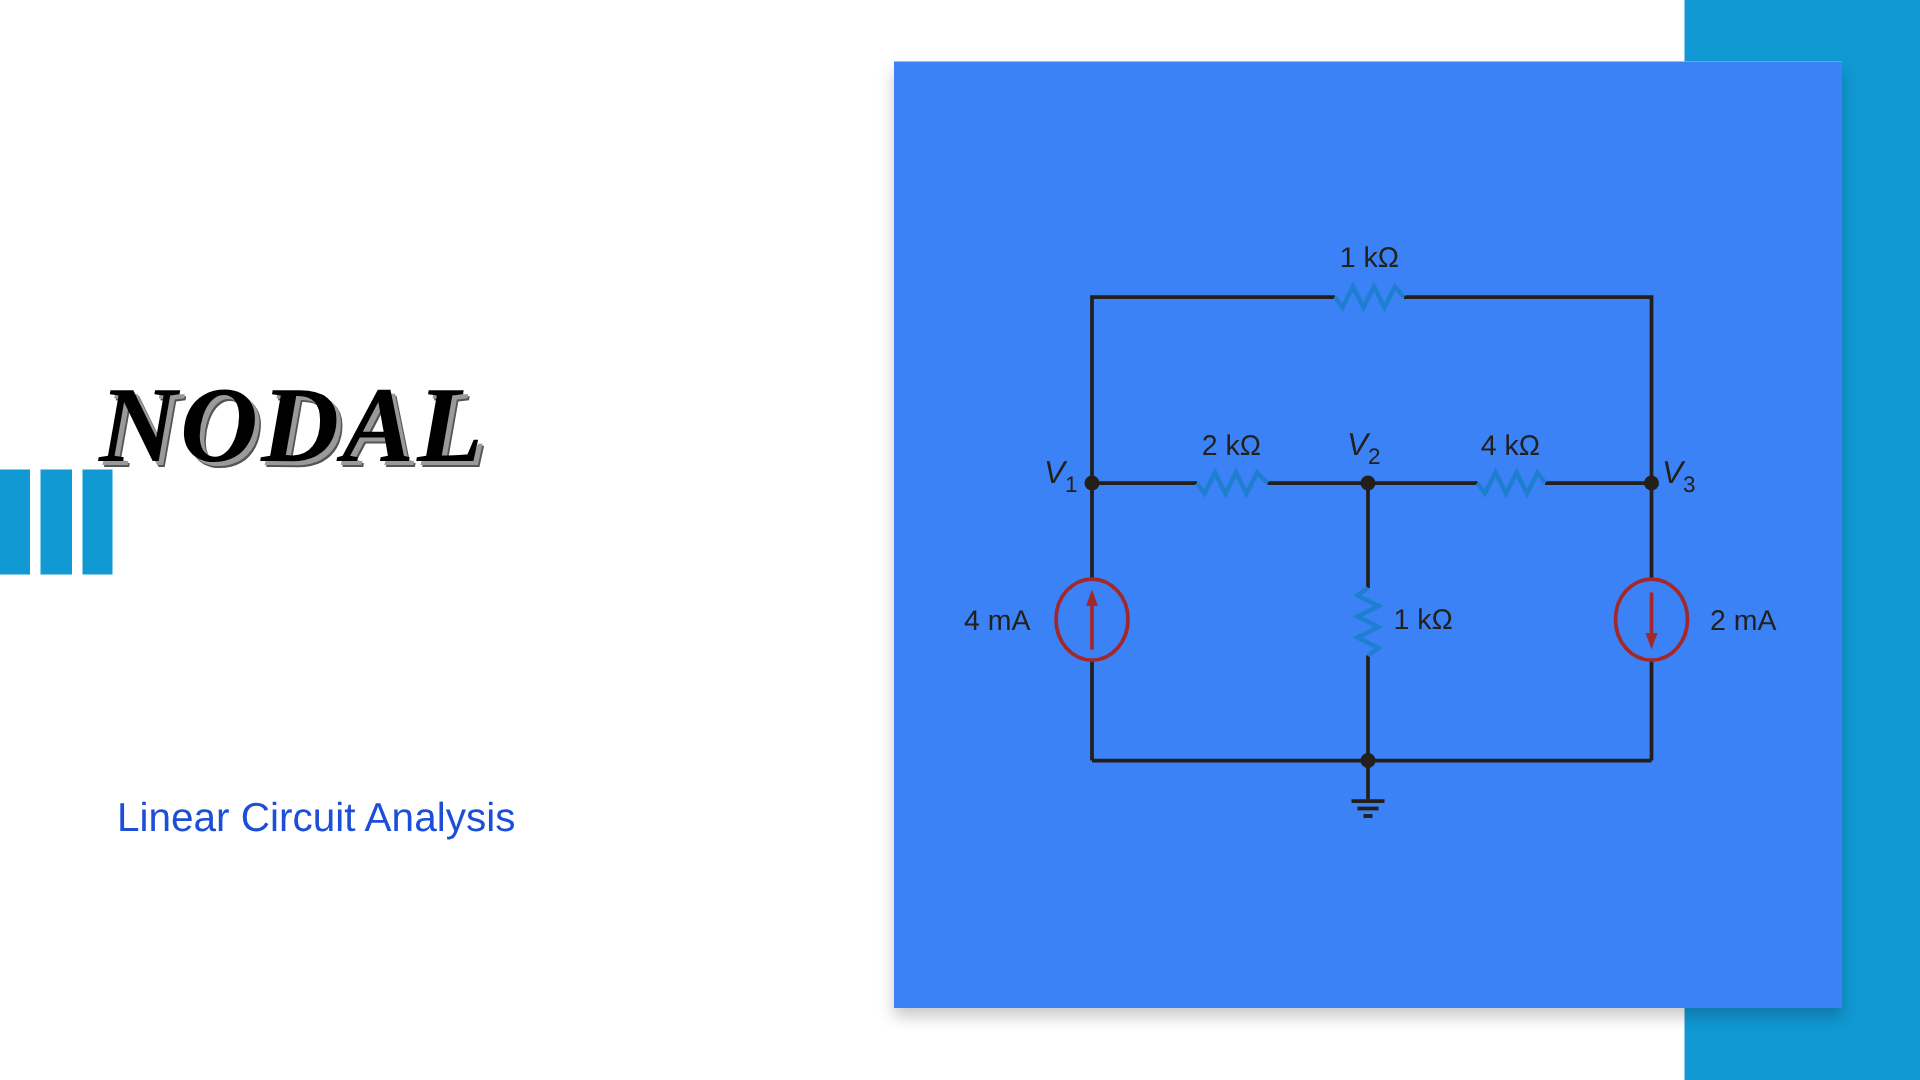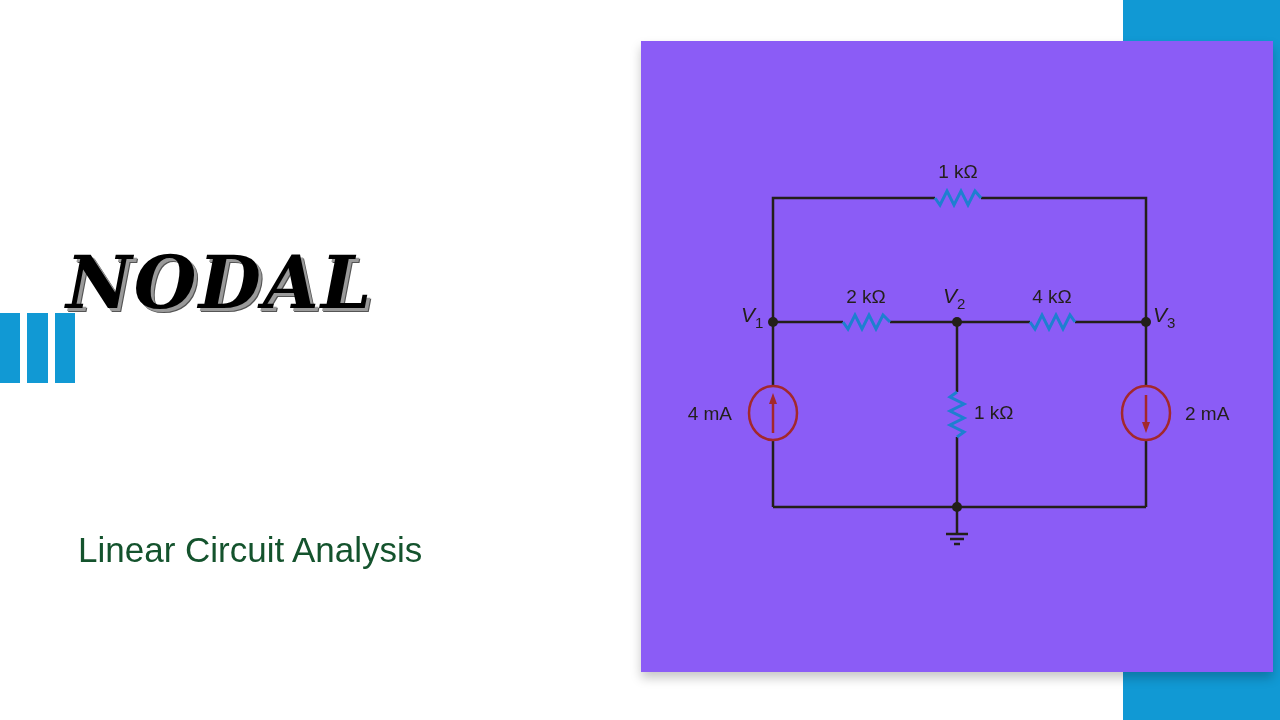--- a/index.html
+++ b/index.html
@@ -1,25 +1,25 @@
 <!DOCTYPE html>
 <html><head>
 <meta charset="utf-8">
 <style>
   html,body{margin:0;padding:0;}
   body{width:1280px;height:720px;position:relative;overflow:hidden;background:#ffffff;font-family:"Liberation Sans",sans-serif;}
   .accent-top{position:absolute;left:1123px;top:0;width:157px;height:41px;background:#1199d4;}
   .accent-right{position:absolute;left:1228px;top:0;width:52px;height:720px;background:#1199d4;}
   .accent-bottom{position:absolute;left:1123px;top:672px;width:157px;height:48px;background:#1199d4;}
-  .card{position:absolute;left:596px;top:41px;width:632px;height:631px;background:#8b5cf6;box-shadow:0 6px 10px rgba(0,0,0,0.22);margin-left:45px;}
+  .card{position:absolute;left:596px;top:41px;width:632px;height:631px;background:#3b82f6;box-shadow:0 6px 10px rgba(0,0,0,0.22);}
   .bars{position:absolute;left:0;top:313px;height:70px;width:75px;}
   .bar{position:absolute;top:0;height:70px;background:#1199d4;}
   .title{position:absolute;left:66px;top:238px;font-family:"DejaVu Serif",serif;font-style:italic;font-weight:bold;font-size:72px;line-height:90px;color:#000;letter-spacing:2px;text-shadow:3px 3px 0 #9a9a9a,4px 4px 0 #555;}
-  .title div{white-space:nowrap;}
-  .subtitle{position:absolute;left:78px;top:530px;font-size:35px;color:#14532d;}
+  .title div{white-space:nowrap;font-family:Liberation Serif, serif;}
+  .subtitle{position:absolute;left:78px;top:530px;font-size:27px;color:#1d4ed8;}
   svg text{font-family:"Liberation Sans",sans-serif;}
 </style>
 </head>
 <body>
 
 <div class="accent-top"></div>
 <div class="accent-right"></div>
 <div class="accent-bottom"></div>
 
 <div class="bars">

